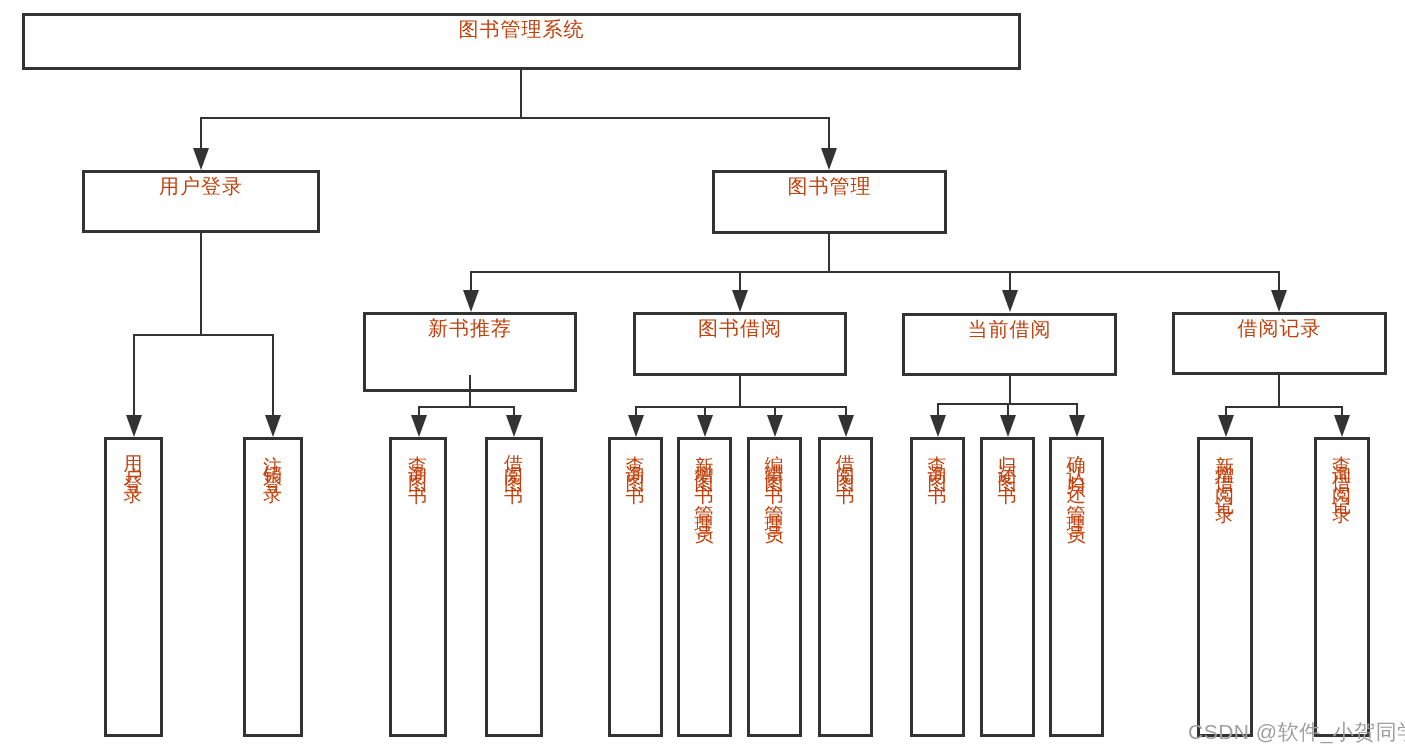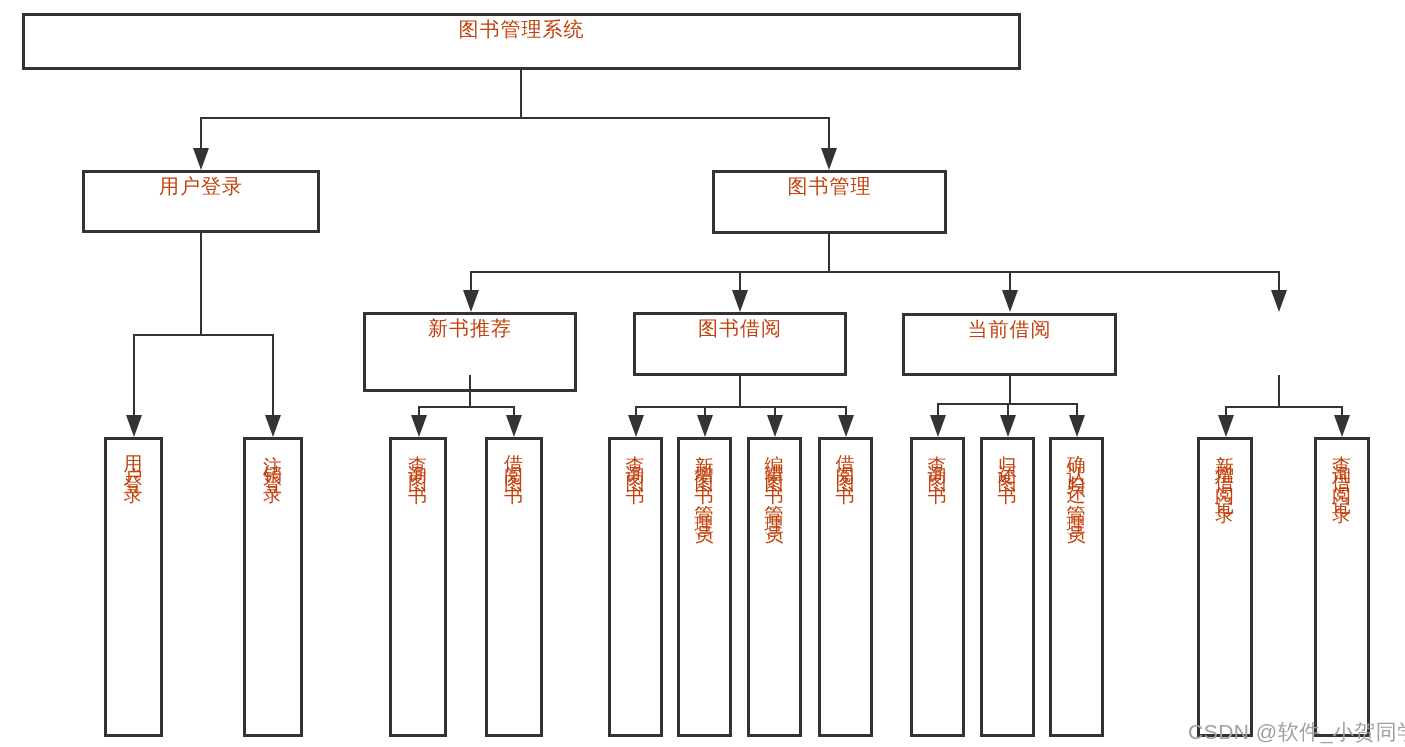--- a/index.html
+++ b/index.html
@@ -95,20 +95,23 @@
 
   <div class="node" style="left:363px;top:312px;width:214px;height:80px;">
     <span class="hl">新书推荐</span>
   </div>
   <div class="node" style="left:902px;top:313px;width:215px;height:63px;">
     <span class="hl">当前借阅</span>
   </div>
   <div class="node" style="left:633px;top:312px;width:214px;height:64px;">
     <span class="hl">图书借阅</span>
   </div>
+  <div class="node" style="left:1172px;top:312px;width:215px;height:63px;">
+    <span class="hl">借阅记录</span>
+  </div>
 
   <div class="vline" style="left:469px;top:375px;height:33px;"></div>
   <div class="hline" style="left:418px;top:406px;width:97px;"></div>
   <div class="vline" style="left:418px;top:406px;height:12px;"></div>
   <div class="arrow" style="left:411px;top:415px;"></div>
   <div class="vline" style="left:513px;top:406px;height:12px;"></div>
   <div class="arrow" style="left:506px;top:415px;"></div>
 
   <div class="vline" style="left:739px;top:376px;height:32px;"></div>
   <div class="hline" style="left:635px;top:406px;width:211px;"></div>

